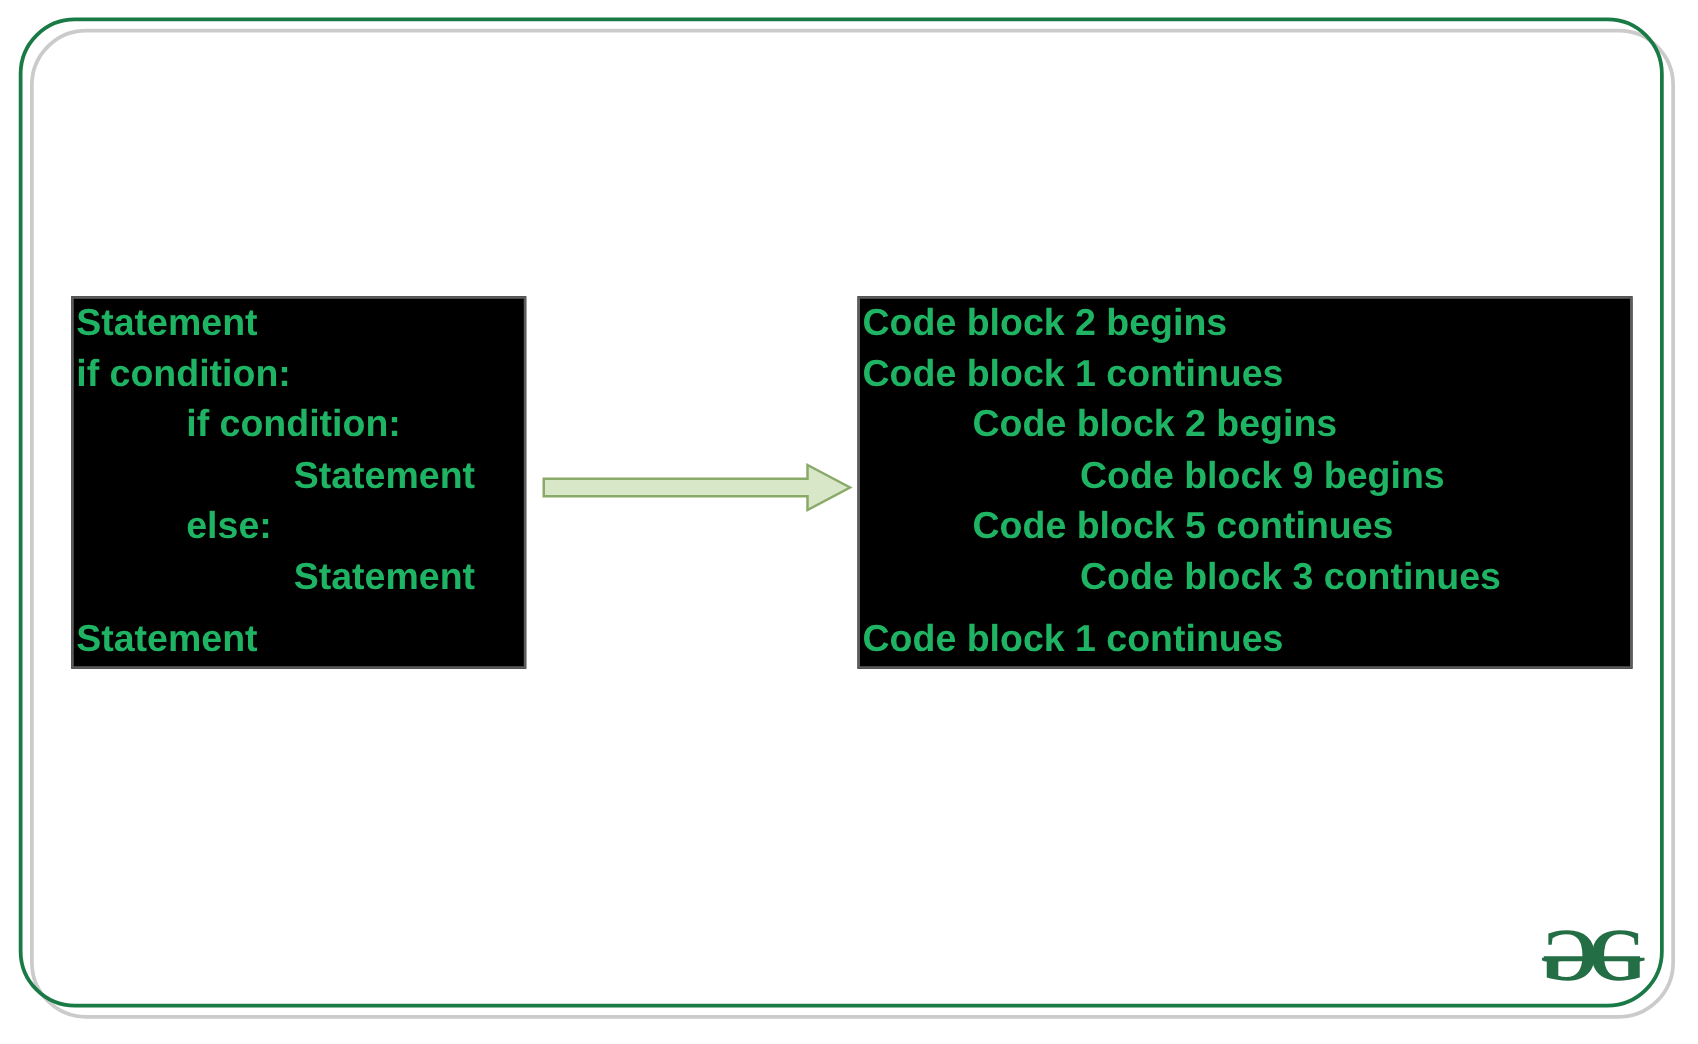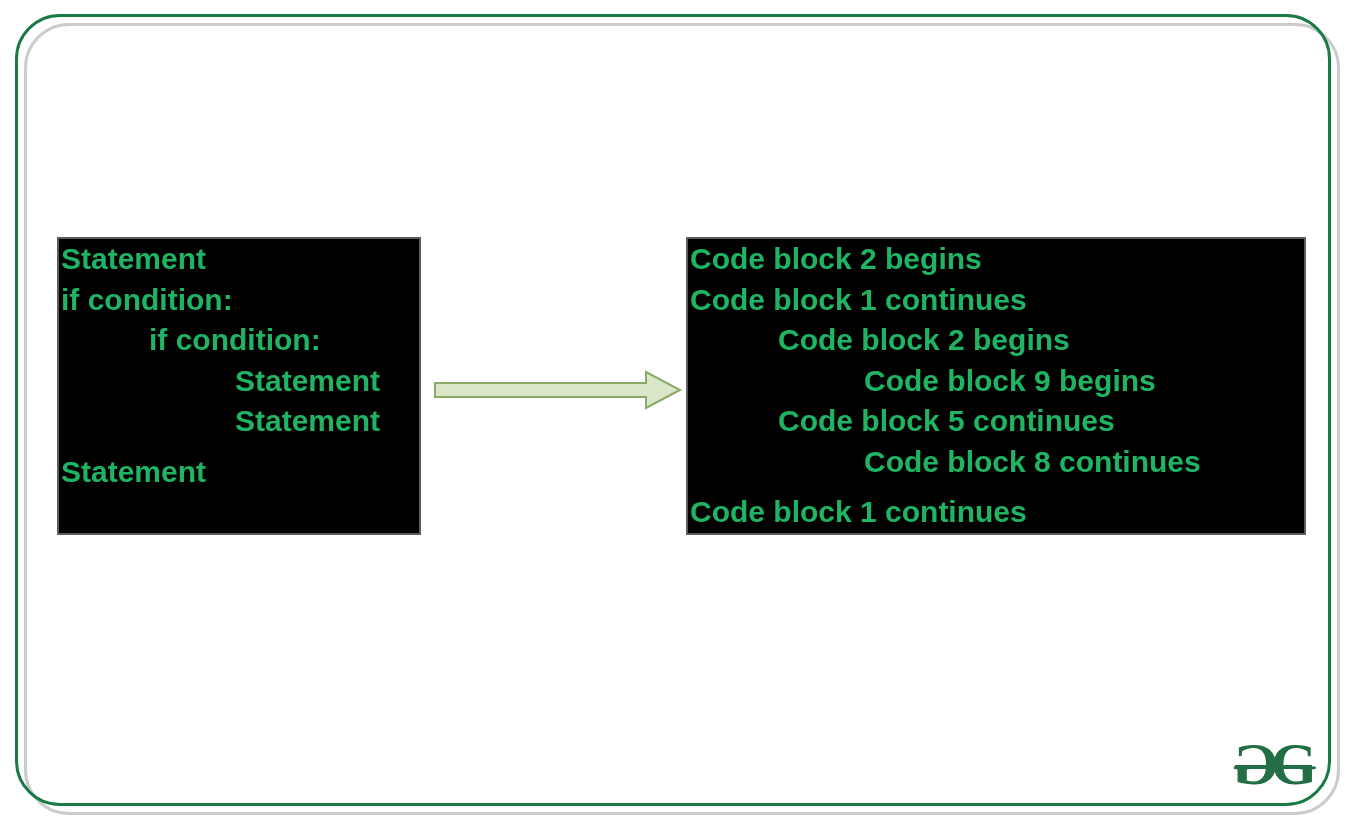--- a/index.html
+++ b/index.html
@@ -99,35 +99,36 @@
 <div class="canvas">
 
   <div class="frame-gray"></div>
   <div class="frame-green"></div>
 
   <div class="code-box left">
     <div class="code-line">Statement</div>
     <div class="code-line">if condition:</div>
     <div class="code-line ind1">if condition:</div>
     <div class="code-line ind2">Statement</div>
+    <div class="code-line ind1">else:</div>
     <div class="code-line ind2">Statement</div>
     <div class="code-line gap">Statement</div>
   </div>
 
   <svg class="arrow-svg" viewBox="0 0 250 40" xmlns="http://www.w3.org/2000/svg">
     <polygon points="2,13 213,13 213,2 247,20 213,38 213,27 2,27" fill="#d9e7c9" stroke="#8aaa68" stroke-width="2" stroke-linejoin="miter"></polygon>
   </svg>
 
   <div class="code-box right">
     <div class="code-line">Code block 2 begins</div>
     <div class="code-line">Code block 1 continues</div>
     <div class="code-line ind1">Code block 2 begins</div>
     <div class="code-line ind2">Code block 9 begins</div>
     <div class="code-line ind1">Code block 5 continues</div>
-    <div class="code-line ind2">Code block 8 continues</div>
+    <div class="code-line ind2">Code block 3 continues</div>
     <div class="code-line gap">Code block 1 continues</div>
   </div>
 
   <div class="gfg-logo">
     <span class="g-left">G</span><span class="g-right">G</span>
     <div class="logo-bar"></div>
   </div>
 
 </div>
 

